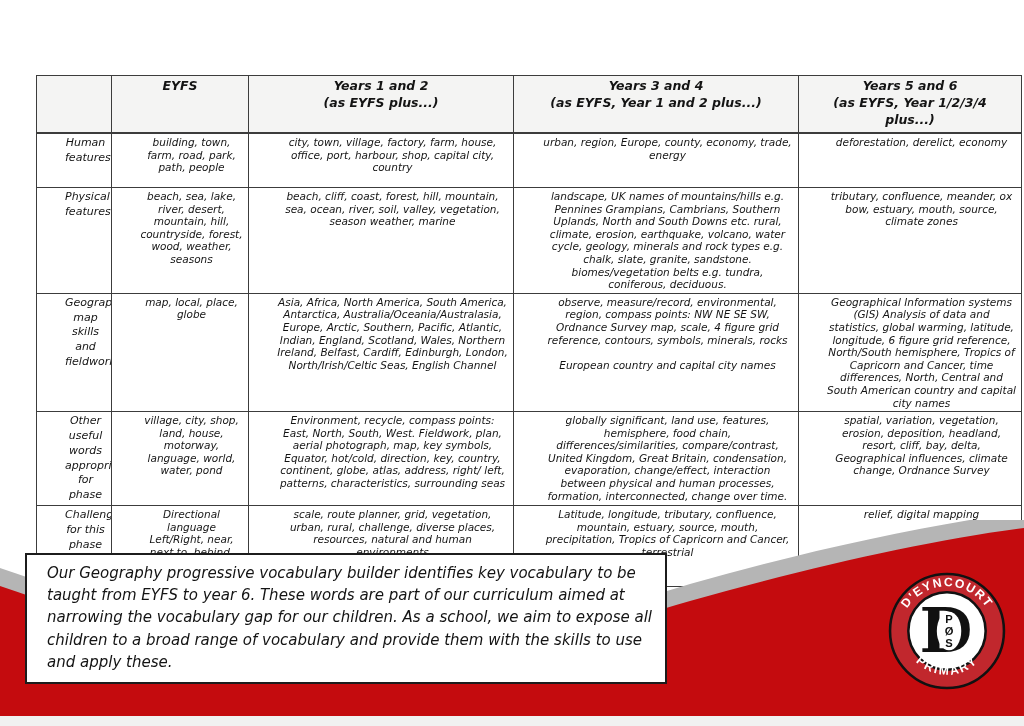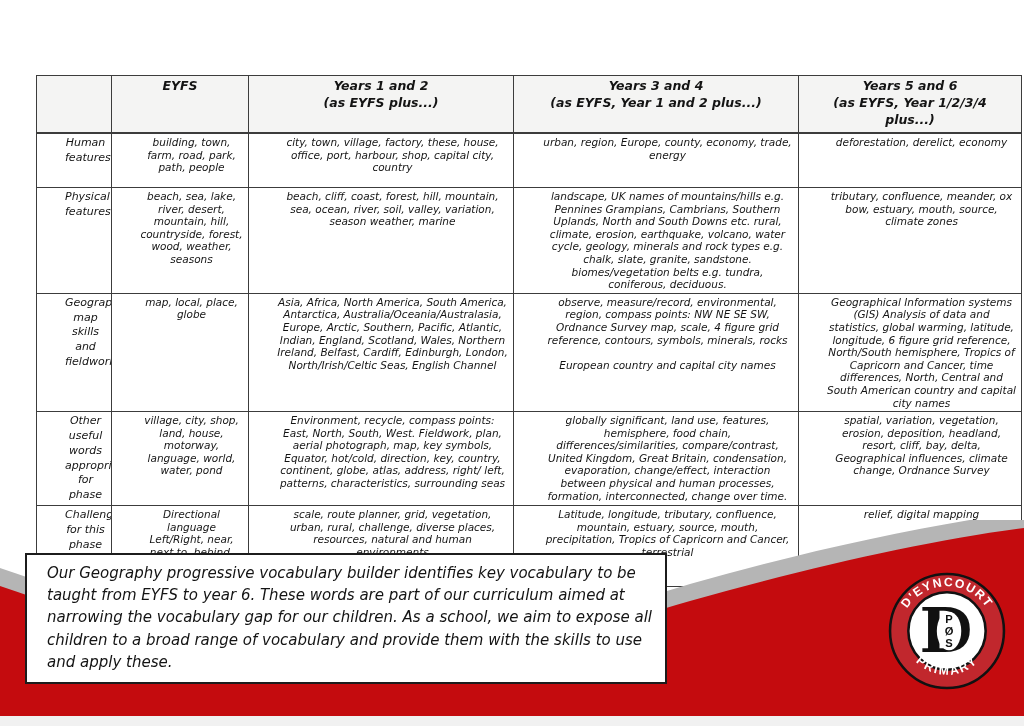--- a/index.html
+++ b/index.html
@@ -114,28 +114,28 @@
 (as EYFS, Year 1 and 2 plus...)</th>
         <th>Years 5 and 6
 (as EYFS, Year 1/2/3/4
 plus...)</th>
       </tr>
     </thead>
     <tbody>
       <tr class="r-human">
         <td class="rowlabel">Human features</td>
         <td>building, town, farm, road, park, path, people</td>
-        <td>city, town, village, factory, these, house, office, port, harbour, shop, capital city, country</td>
+        <td>city, town, village, factory, farm, house, office, port, harbour, shop, capital city, country</td>
         <td>urban, region, Europe, county, economy, trade, energy</td>
         <td>deforestation, derelict, economy</td>
       </tr>
       <tr class="r-physical">
         <td class="rowlabel">Physical features</td>
         <td>beach, sea, lake, river, desert, mountain, hill, countryside, forest, wood, weather, seasons</td>
-        <td>beach, cliff, coast, forest, hill, mountain, sea, ocean, river, soil, valley, variation, season weather, marine</td>
+        <td>beach, cliff, coast, forest, hill, mountain, sea, ocean, river, soil, valley, vegetation, season weather, marine</td>
         <td>landscape, UK names of mountains/hills e.g. Pennines Grampians, Cambrians, Southern Uplands, North and South Downs etc. rural, climate, erosion, earthquake, volcano, water cycle, geology, minerals and rock types e.g. chalk, slate, granite, sandstone. biomes/vegetation belts e.g. tundra, coniferous, deciduous.</td>
         <td>tributary, confluence, meander, ox bow, estuary, mouth, source, climate zones</td>
       </tr>
       <tr class="r-mapskills">
         <td class="rowlabel">Geographical map skills and fieldwork</td>
         <td>map, local, place, globe</td>
         <td>Asia, Africa, North America, South America, Antarctica, Australia/Oceania/Australasia, Europe, Arctic, Southern, Pacific, Atlantic, Indian, England, Scotland, Wales, Northern Ireland, Belfast, Cardiff, Edinburgh, London, North/Irish/Celtic Seas, English Channel</td>
         <td>observe, measure/record, environmental, region, compass points: NW NE SE SW, Ordnance Survey map, scale, 4 figure grid reference, contours, symbols, minerals, rocks
 
 European country and capital city names</td>

